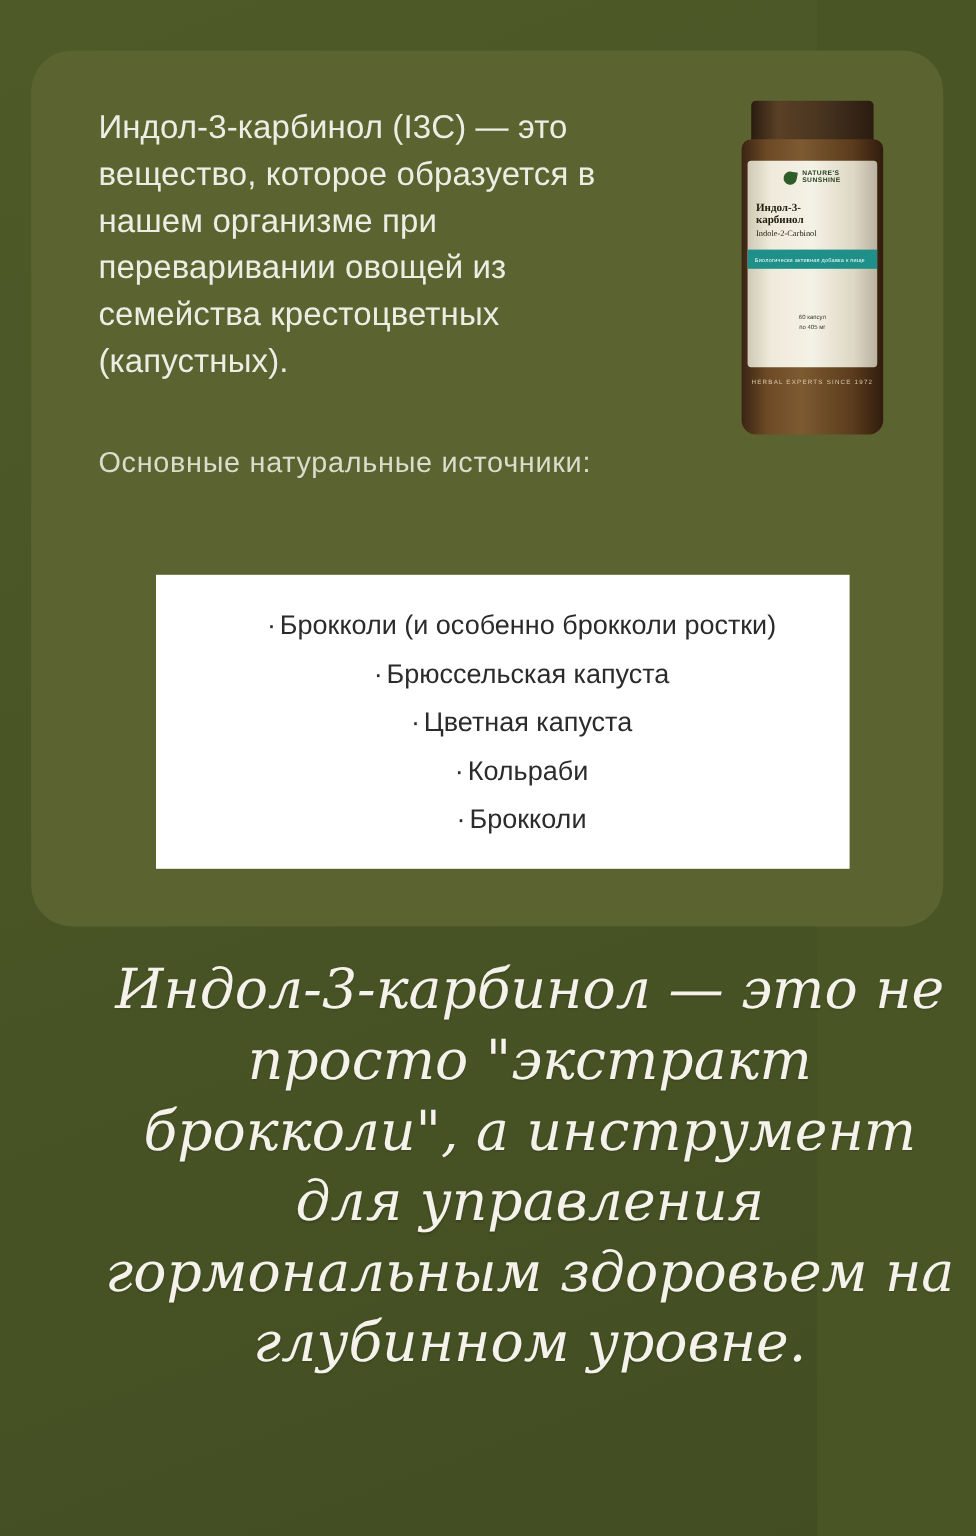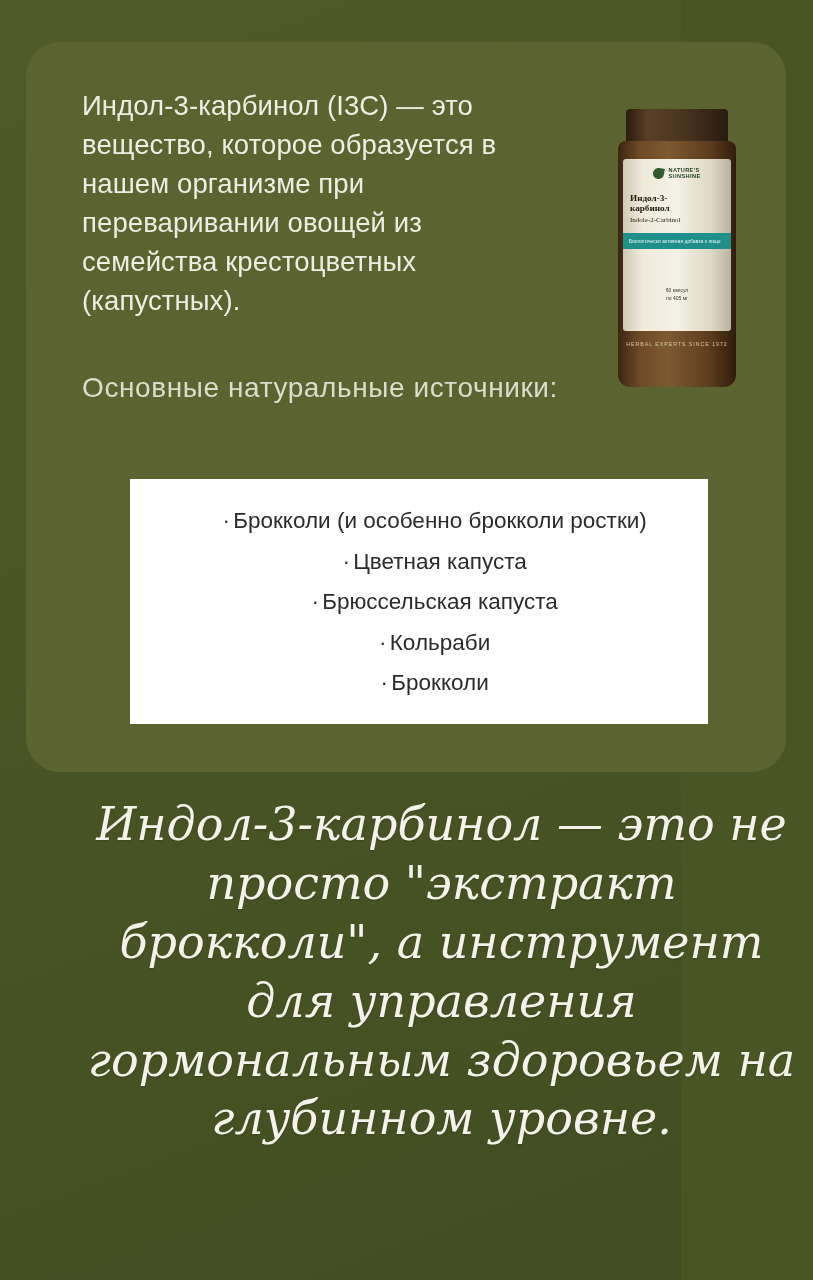--- a/index.html
+++ b/index.html
@@ -41,21 +41,21 @@
     color: #eceee4;
     font-size: 27.5px;
     line-height: 1.42;
     letter-spacing: 0.1px;
     white-space: pre-line;
   }
 
   .sources-title {
     margin-top: 52px;
     color: #d9ddcc;
-    font-size: 28px;
+    font-size: 24px;
     letter-spacing: 0.6px;
   }
 
   .list-box {
     position: absolute;
     left: 104px;
     top: 437px;
     width: 578px;
     background: #ffffff;
     padding: 22px 0 20px 0;
@@ -75,21 +75,20 @@
     color: #2b2b2b;
   }
 
   
   .bottle {
     position: absolute;
     left: 588px;
     top: 42px;
     width: 126px;
     height: 278px;
-    margin-top: 25px;
   }
   .bottle-cap {
     position: absolute;
     left: 12px;
     top: 0;
     width: 102px;
     height: 34px;
     background: linear-gradient(to right, #2a1c10 0%, #5a4026 22%, #4a3520 55%, #2a1c10 100%);
     border-radius: 4px 4px 2px 2px;
   }
@@ -211,22 +210,22 @@
 вещество, которое образуется в
 нашем организме при
 переваривании овощей из
 семейства крестоцветных
 (капустных).</div>
 
     <div class="sources-title">Основные натуральные источники:</div>
 
     <div class="list-box">
       <div class="list-item"><span class="bullet">·</span><span>Брокколи (и особенно брокколи ростки)</span></div>
+      <div class="list-item"><span class="bullet">·</span><span>Брюссельская капуста</span></div>
       <div class="list-item"><span class="bullet">·</span><span>Цветная капуста</span></div>
-      <div class="list-item"><span class="bullet">·</span><span>Брюссельская капуста</span></div>
       <div class="list-item"><span class="bullet">·</span><span>Кольраби</span></div>
       <div class="list-item"><span class="bullet">·</span><span>Брокколи</span></div>
     </div>
 
     <div class="bottle">
       <div class="bottle-cap"></div>
       <div class="bottle-body"></div>
       <div class="bottle-label">
         <div class="brand-row">
           <span class="brand-leaf"></span>

